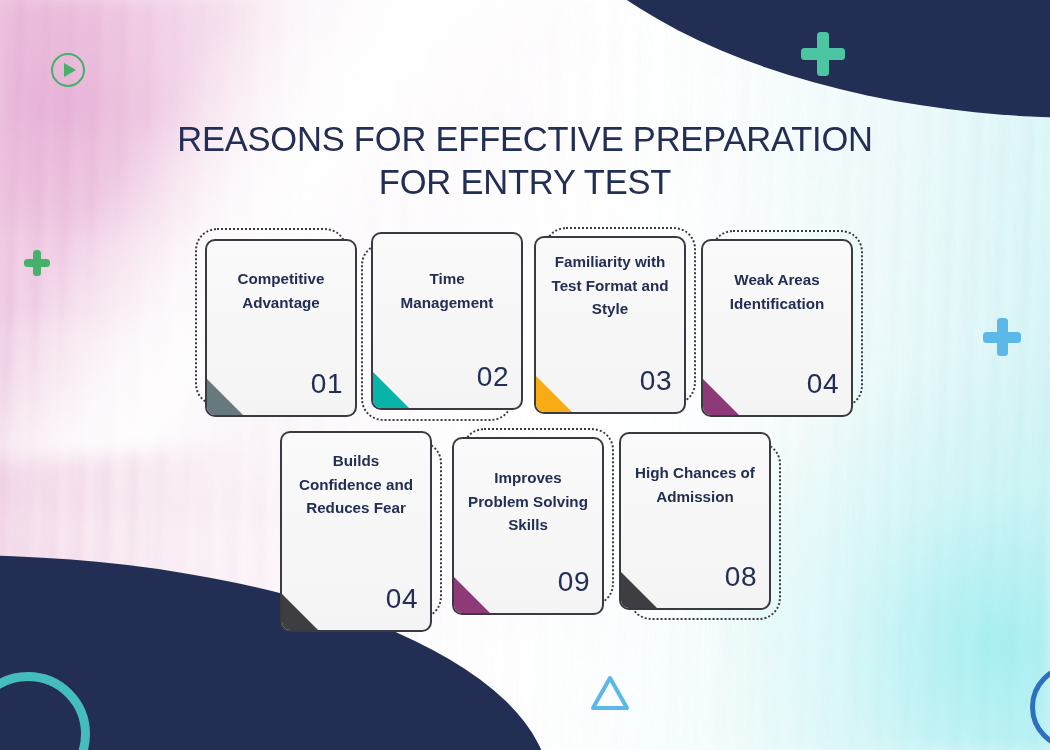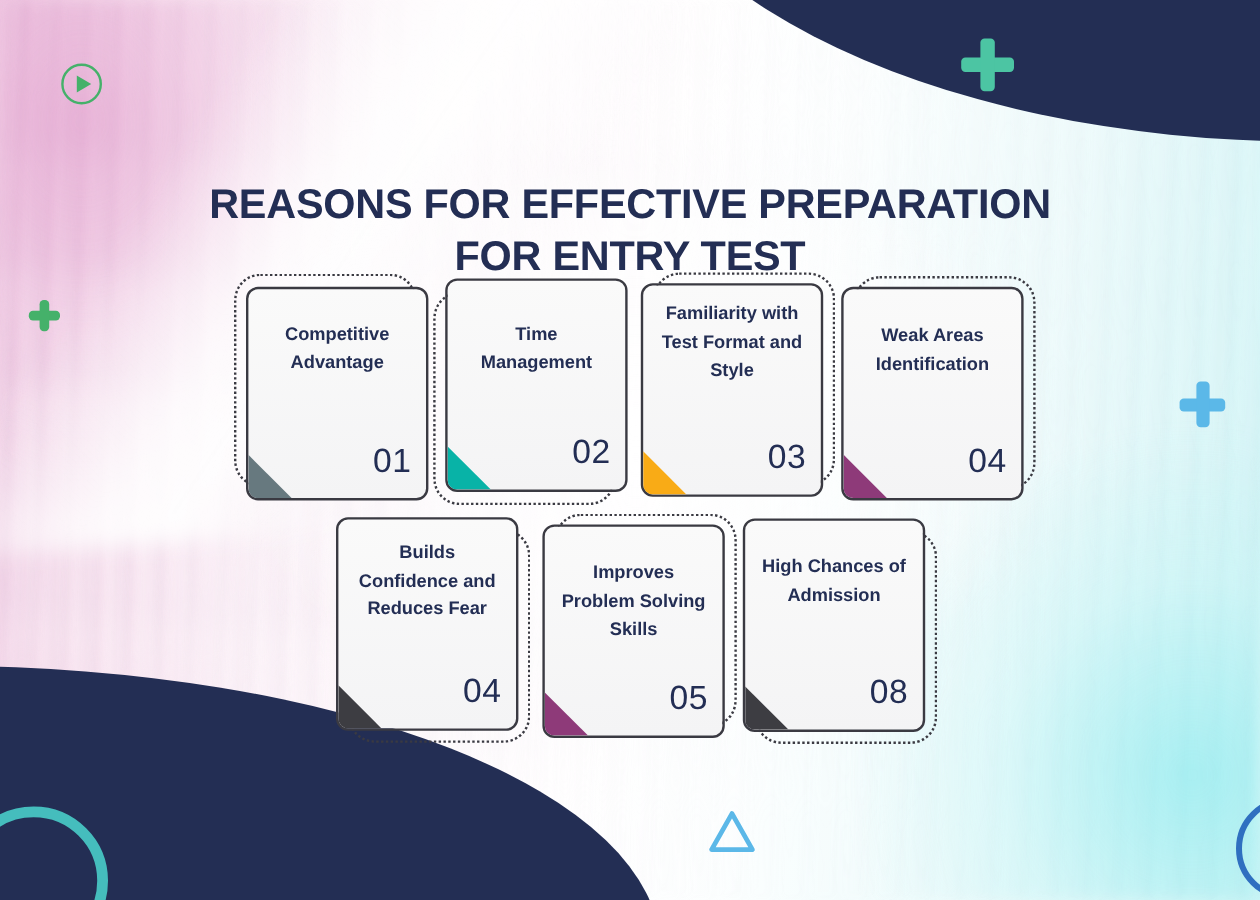--- a/index.html
+++ b/index.html
@@ -163,25 +163,24 @@
   }
 
   
   .title {
     position: absolute;
     left: 0; right: 0;
     top: 118px;
     text-align: center;
     color: #232e54;
     font-size: 34.5px;
-    font-weight: 700;
+    font-weight: 400;
     line-height: 43px;
     letter-spacing: -0.2px;
     white-space: pre-line;
-    margin-top: 32px;
   }
 
   
   .card {
     position: absolute;
     width: 152px;
     box-sizing: border-box;
     border: 2.2px solid #3a3a42;
     border-radius: 10px;
     background: linear-gradient(180deg, #fafafa 0%, #f4f4f5 100%);
@@ -292,31 +291,31 @@
   </div>
 
   <div class="card-dots" style="left:711px; top:230px; height:178px;"></div>
   <div class="card" style="left:701px; top:239px; height:178px;">
     <div class="card-label" style="top:27px;">Weak Areas Identification</div>
     <div class="card-tri" style="color:#8e3a79;"></div>
     <div class="card-num">04</div>
   </div>
 
   <div class="card-dots" style="left:290px; top:441px; height:178px;"></div>
-  <div class="card" style="left:280px; top:431px; height:178px;">
+  <div class="card" style="left:280px; top:431px; height:201px;">
     <div class="card-label" style="top:16px;">Builds Confidence and Reduces Fear</div>
     <div class="card-tri" style="color:#3d3d42;"></div>
     <div class="card-num">04</div>
   </div>
 
   <div class="card-dots" style="left:462px; top:428px; height:178px;"></div>
   <div class="card" style="left:452px; top:437px; height:178px;">
     <div class="card-label" style="top:27px;">Improves Problem Solving Skills</div>
     <div class="card-tri" style="color:#8e3a79;"></div>
-    <div class="card-num">05</div>
+    <div class="card-num">09</div>
   </div>
 
   <div class="card-dots" style="left:629px; top:442px; height:178px;"></div>
   <div class="card" style="left:619px; top:432px; height:178px;">
     <div class="card-label" style="top:27px;">High Chances of Admission</div>
     <div class="card-tri" style="color:#3d3d42;"></div>
     <div class="card-num">08</div>
   </div>
 
 </div>

